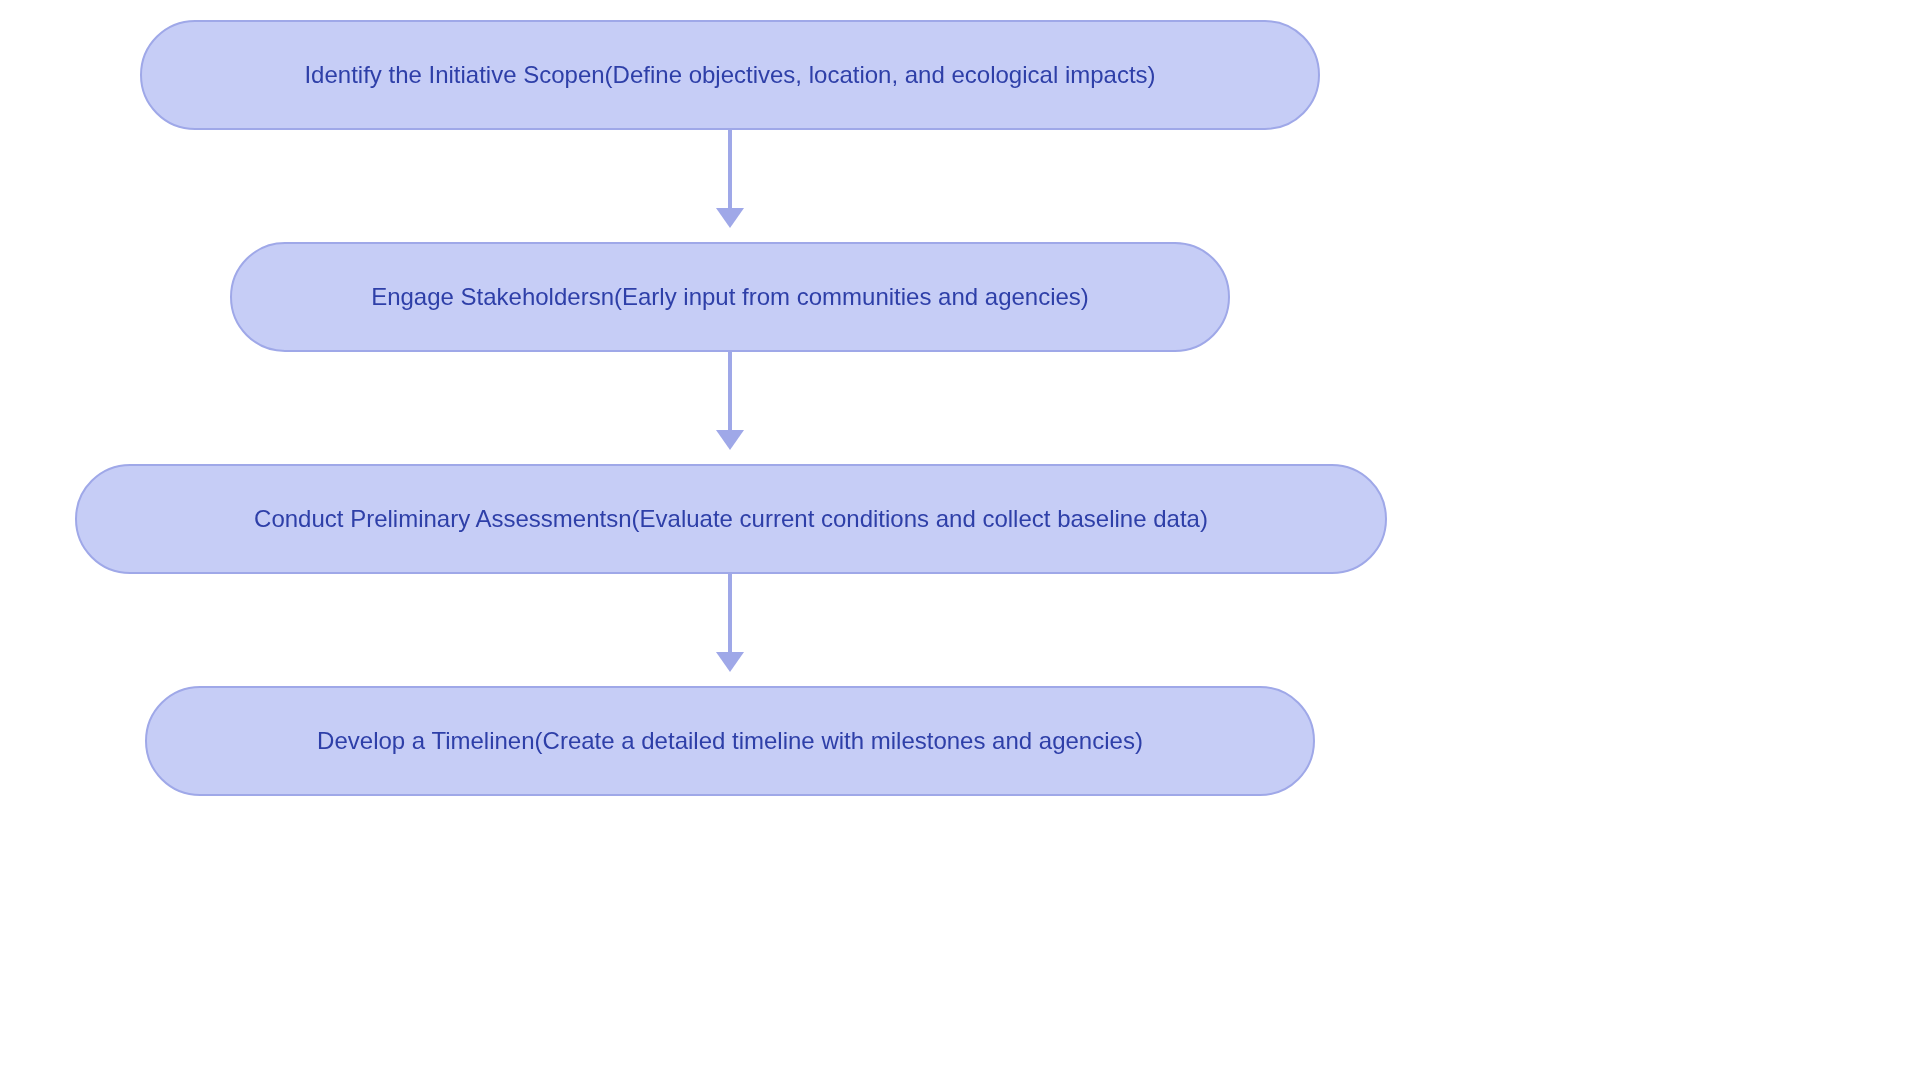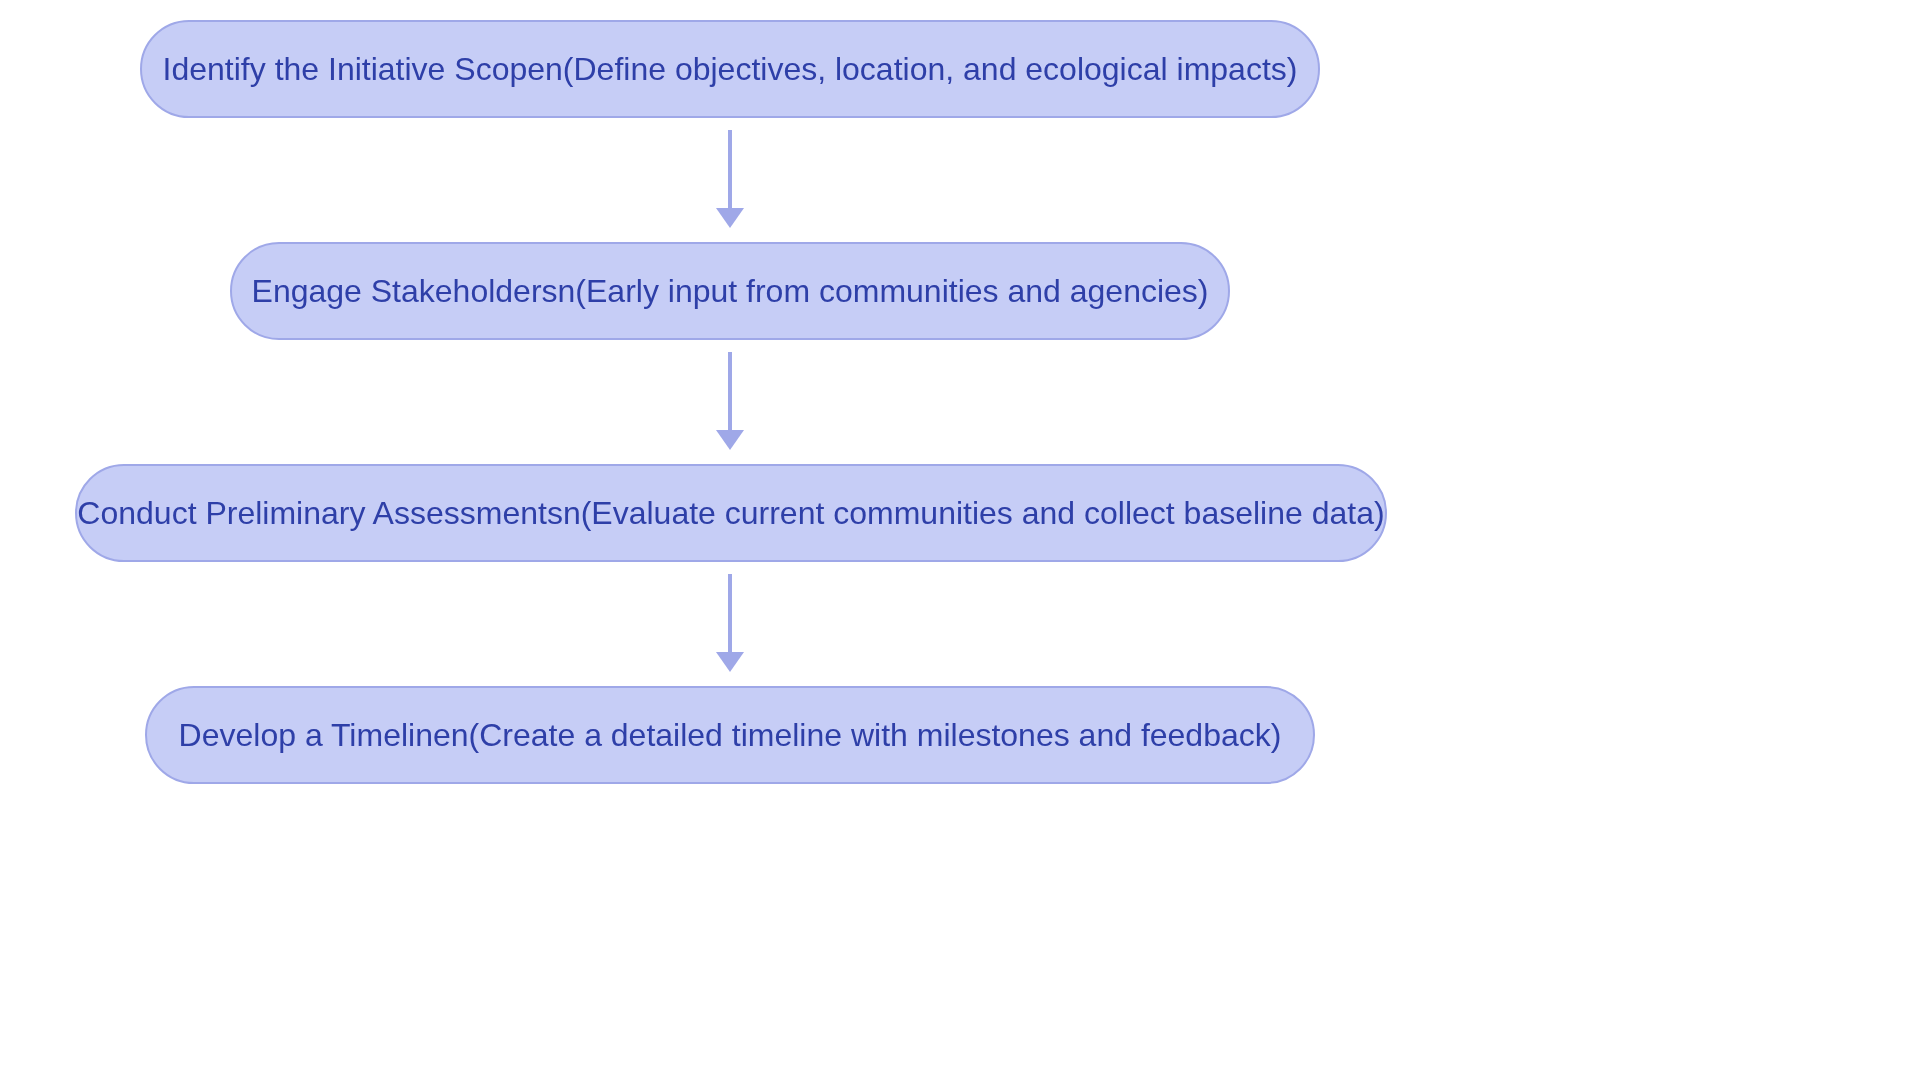--- a/index.html
+++ b/index.html
@@ -21,24 +21,24 @@
     }
     .node {
       position: absolute;
       background: #c6cdf6;
       border: 2px solid #9fa8e8;
       border-radius: 60px;
       display: flex;
       align-items: center;
       justify-content: center;
       color: #2e3fa8;
-      font-size: 32px;
+      font-size: 24px;
       font-weight: 400;
       padding: 0 50px;
-      height: 98px;
+      height: 110px;
       white-space: nowrap;
     }
     .arrow {
       position: absolute;
       left: 50%;
       transform: translateX(-50%);
       width: 4px;
       background: #9fa8e8;
     }
     .arrow::after {
@@ -65,22 +65,22 @@
 
   <div class="arrow" style="top: 130px; height: 95px; left: 730px;"></div>
 
   <div class="node" style="top: 242px; left: 230px; width: 1000px; text-align: right;">
     <span>Engage Stakeholdersn(Early input from communities and agencies)</span>
   </div>
 
   <div class="arrow" style="top: 352px; height: 95px; left: 730px;"></div>
 
   <div class="node" style="top: 464px; left: 75px; width: 1312px;">
-    <span>Conduct Preliminary Assessmentsn(Evaluate current communities and collect baseline data)</span>
+    <span>Conduct Preliminary Assessmentsn(Evaluate current conditions and collect baseline data)</span>
   </div>
 
   <div class="arrow" style="top: 574px; height: 95px; left: 730px;"></div>
 
   <div class="node" style="top: 686px; left: 145px; width: 1170px;">
-    <span>Develop a Timelinen(Create a detailed timeline with milestones and feedback)</span>
+    <span>Develop a Timelinen(Create a detailed timeline with milestones and agencies)</span>
   </div>
 
 </div>
 
 </body></html>

